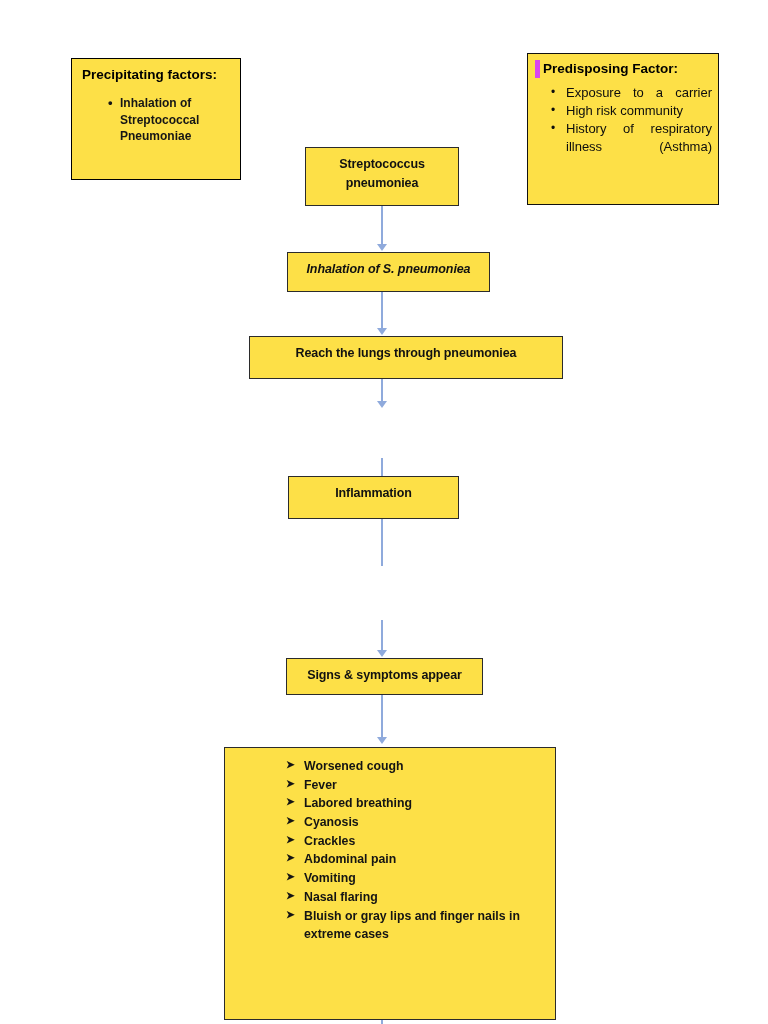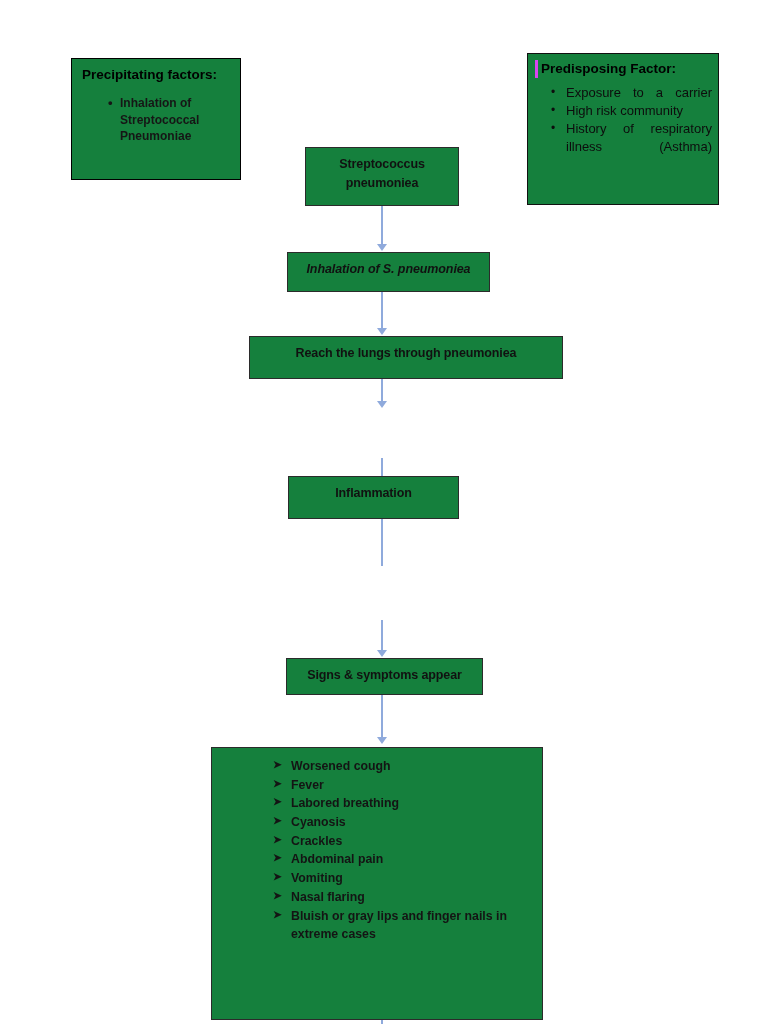--- a/index.html
+++ b/index.html
@@ -15,21 +15,21 @@
     width: 768px;
     height: 1024px;
     background: #ffffff;
     overflow: hidden;
   }
 
   
   .box {
     position: absolute;
     box-sizing: border-box;
-    background: #15803d;
+    background: #fde047;
     border: 1px solid #2b2b2b;
   }
 
   .flow-box {
     font-size: 12.5px;
     font-weight: bold;
     color: #111111;
     text-align: center;
     padding-top: 7px;
     line-height: 1.55;
@@ -92,21 +92,21 @@
     top: 53px;
     width: 192px;
     height: 152px;
     border: 1.5px solid #111111;
     padding: 6px 4px 0 7px;
   }
   #predisposing-box .note-title {
     font-size: 13.5px;
     font-family: "Liberation Sans", sans-serif;
     padding-left: 3px;
-    border-left: 3px solid #d946ef;
+    border-left: 5px solid #d946ef;
   }
   #predisposing-box .note-list {
     margin-top: 6px;
     margin-left: 14px;
     margin-right: 2px;
     font-size: 13px;
     font-weight: normal;
     color: #0d0d0d;
     line-height: 1.33;
   }
@@ -126,21 +126,21 @@
   
   #box-strep      { left: 305px; top: 147px; width: 154px; height: 59px; }
   #box-inhalation { left: 287px; top: 252px; width: 203px; height: 40px; font-style: italic; }
   #box-reach      { left: 249px; top: 336px; width: 314px; height: 43px; }
   #box-invading   { left: 197px; top: 409px; width: 402px; height: 49px; }
   #box-inflam     { left: 288px; top: 476px; width: 171px; height: 43px; }
   #box-signs      { left: 286px; top: 658px; width: 197px; height: 37px; }
 
   
   #box-symptoms {
-    left: 211px;
+    left: 224px;
     top: 747px;
     width: 332px;
     height: 273px;
     padding: 9px 10px 0 0;
   }
   .sym-list {
     margin: 0;
     padding: 0;
     list-style: none;
     font-size: 12.3px;

